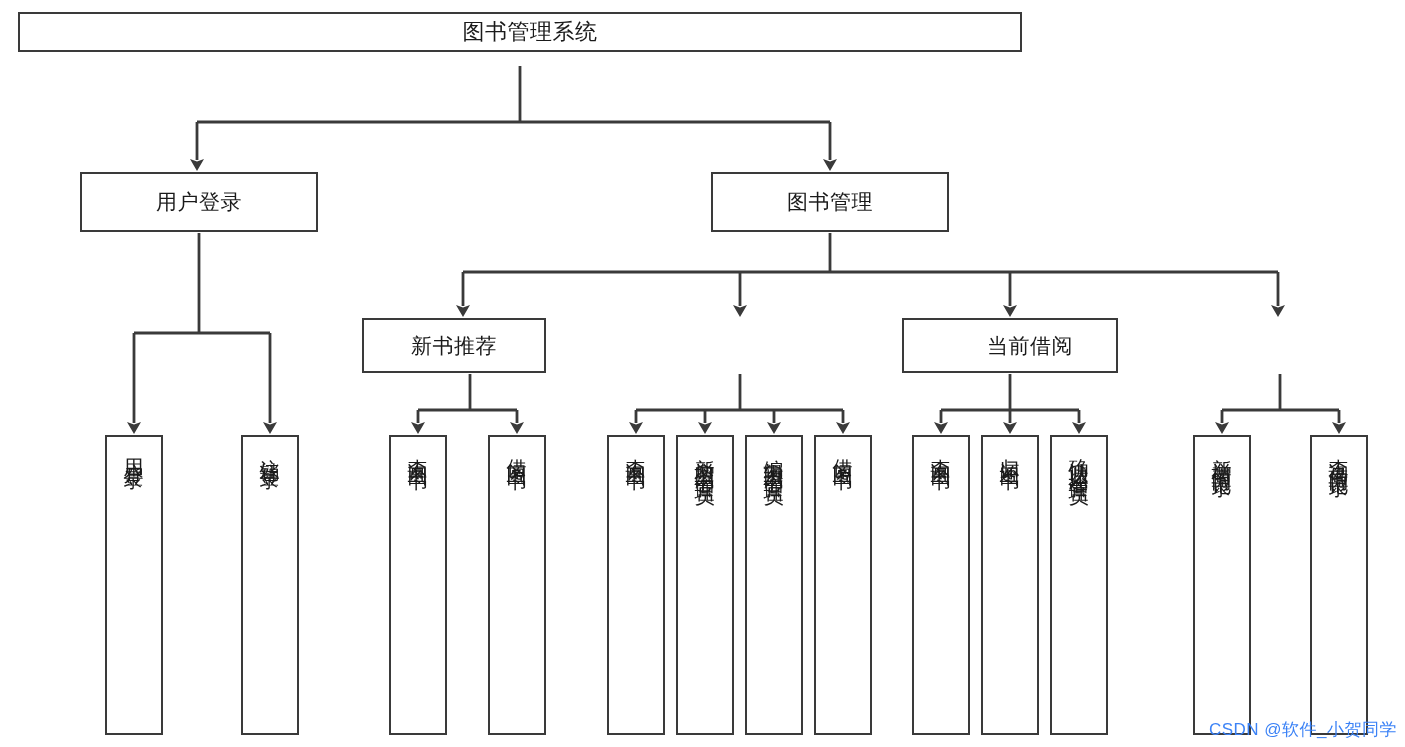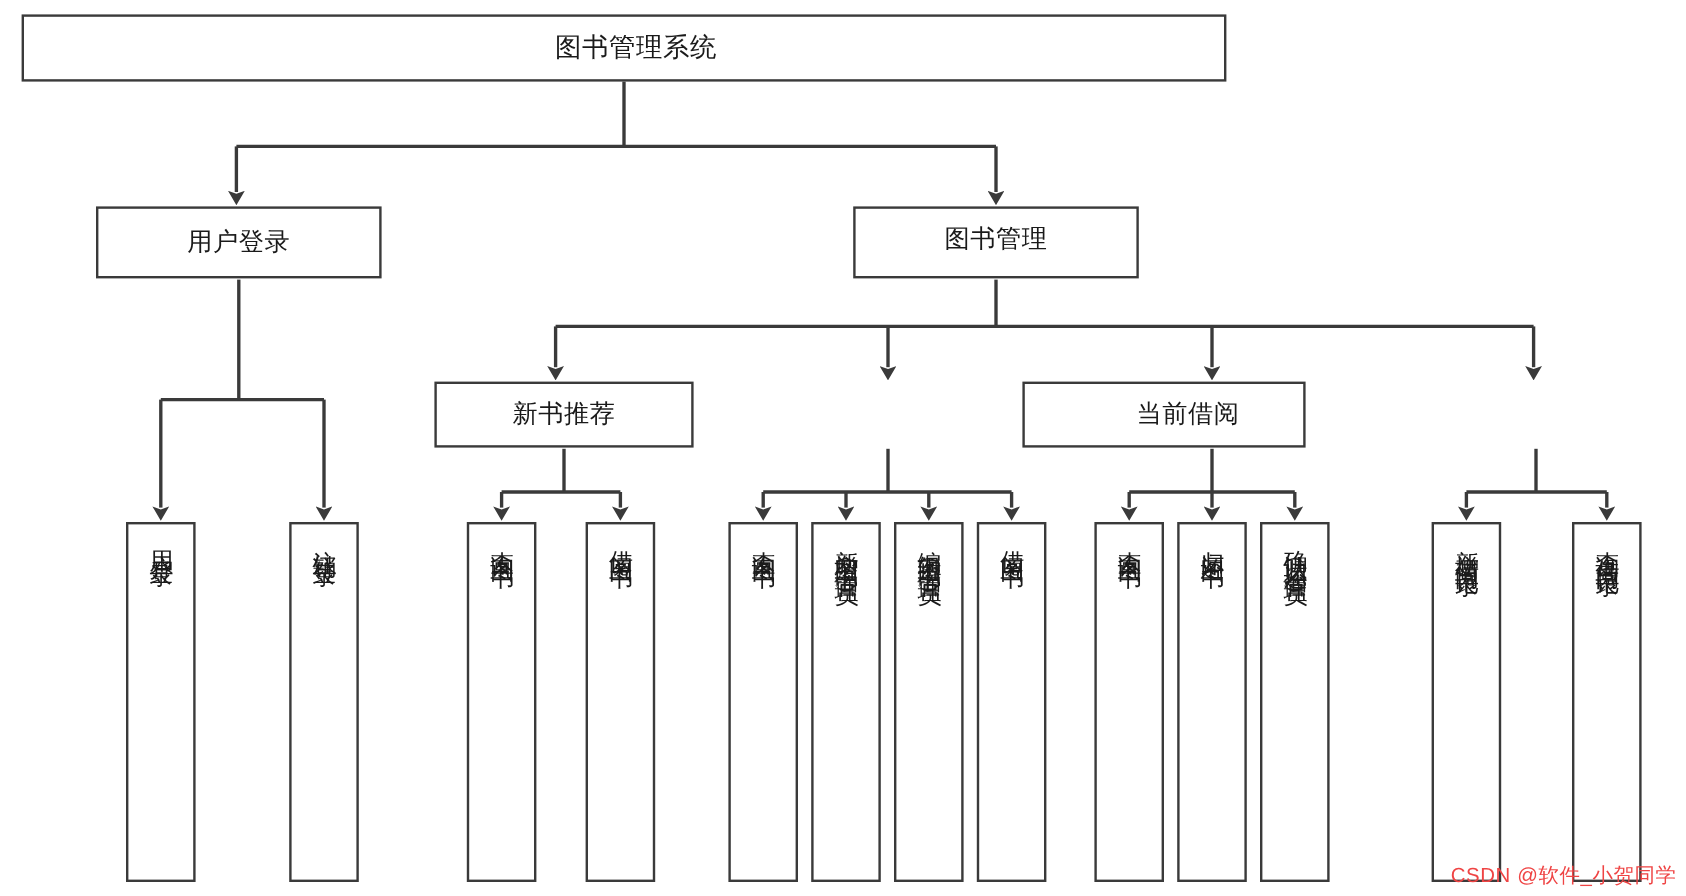--- a/index.html
+++ b/index.html
@@ -53,21 +53,21 @@
     letter-spacing: 4px;
     line-height: 1;
     white-space: nowrap;
     display: block;
   }
   .watermark {
     position: absolute;
     right: 8px;
     bottom: 6px;
     font-size: 17px;
-    color: #ef4444;
+    color: #3b82f6;
     letter-spacing: 0.5px;
     white-space: nowrap;
     font-family: "Liberation Sans", "DejaVu Sans", sans-serif;
   }
 </style>
 </head>
 <body>
 
 <div id="canvas">
 
@@ -114,35 +114,35 @@
       <path d="M1010,410 L1010,423" marker-end="url(#arw)"></path>
       <path d="M1079,410 L1079,423" marker-end="url(#arw)"></path>
 
       <path d="M1280,374 L1280,410"></path>
       <path d="M1222,410 L1339,410"></path>
       <path d="M1222,410 L1222,423" marker-end="url(#arw)"></path>
       <path d="M1339,410 L1339,423" marker-end="url(#arw)"></path>
     </g>
   </svg>
 
-  <div class="node horiz root" style="left:18px; top:12px; width:1004px; height:56px;padding-left:20px;">
+  <div class="node horiz root" style="left:18px; top:12px; width:1004px; height:40px;padding-left:20px;">
     <span>图书管理系统</span>
   </div>
 
   <div class="node horiz" style="left:80px; top:172px; width:238px; height:60px;">
     <span>用户登录</span>
   </div>
-  <div class="node horiz" style="left:711px; top:172px; width:238px; height:60px;font-family:Liberation Mono, monospace;">
+  <div class="node horiz" style="left:711px; top:172px; width:238px; height:60px;">
     <span>图书管理</span>
   </div>
 
-  <div class="node horiz" style="left:362px; top:318px; width:216px; height:55px;">
+  <div class="node horiz" style="left:362px; top:318px; width:184px; height:55px;">
     <span>新书推荐</span>
   </div>
-  <div class="node horiz" style="left:852px; top:318px; width:236px; height:55px;padding-left:40px;">
+  <div class="node horiz" style="left:902px; top:318px; width:216px; height:55px;padding-left:40px;">
     <span>当前借阅</span>
   </div>
 
   <div class="node leaf" style="left:105px; top:435px; width:58px; height:300px;">
     <span class="vtext">用户登录</span>
   </div>
   <div class="node leaf" style="left:241px; top:435px; width:58px; height:300px;">
     <span class="vtext">注销登录</span>
   </div>
 

